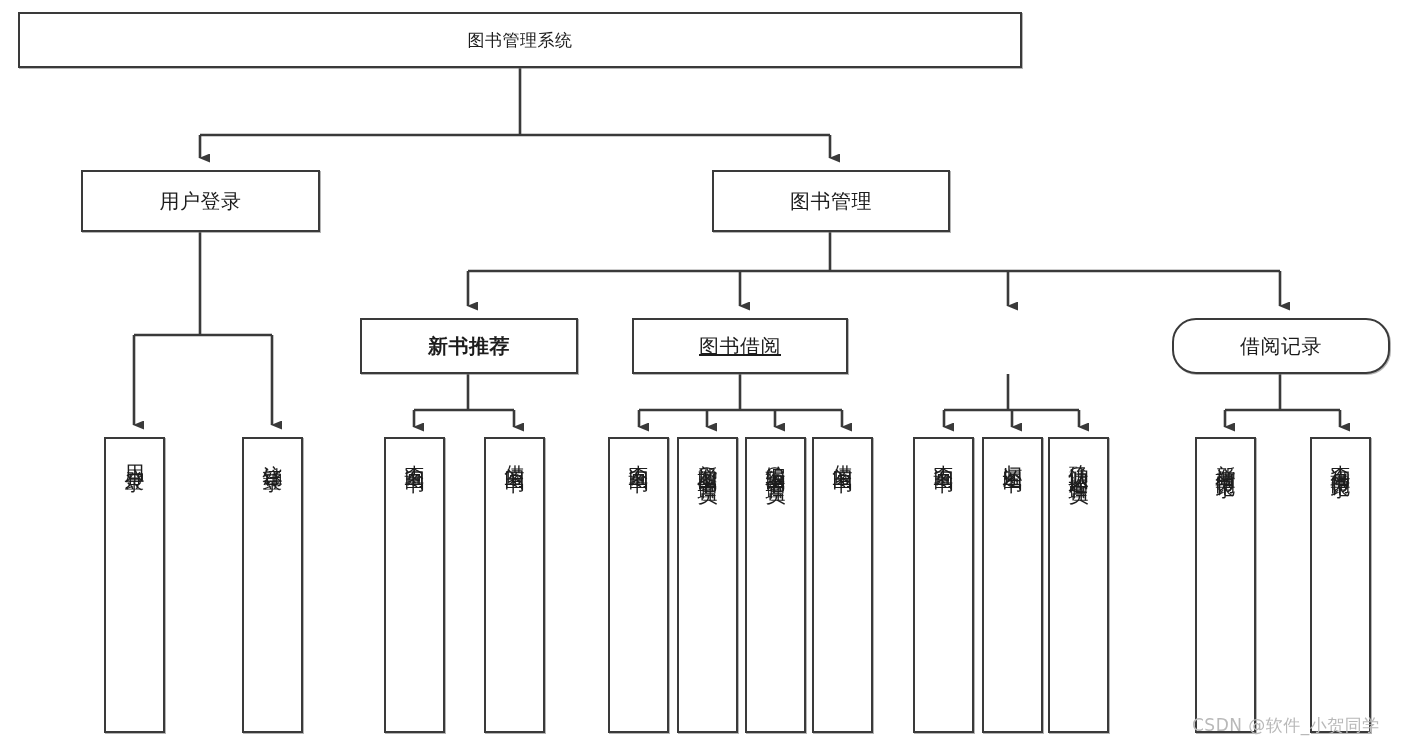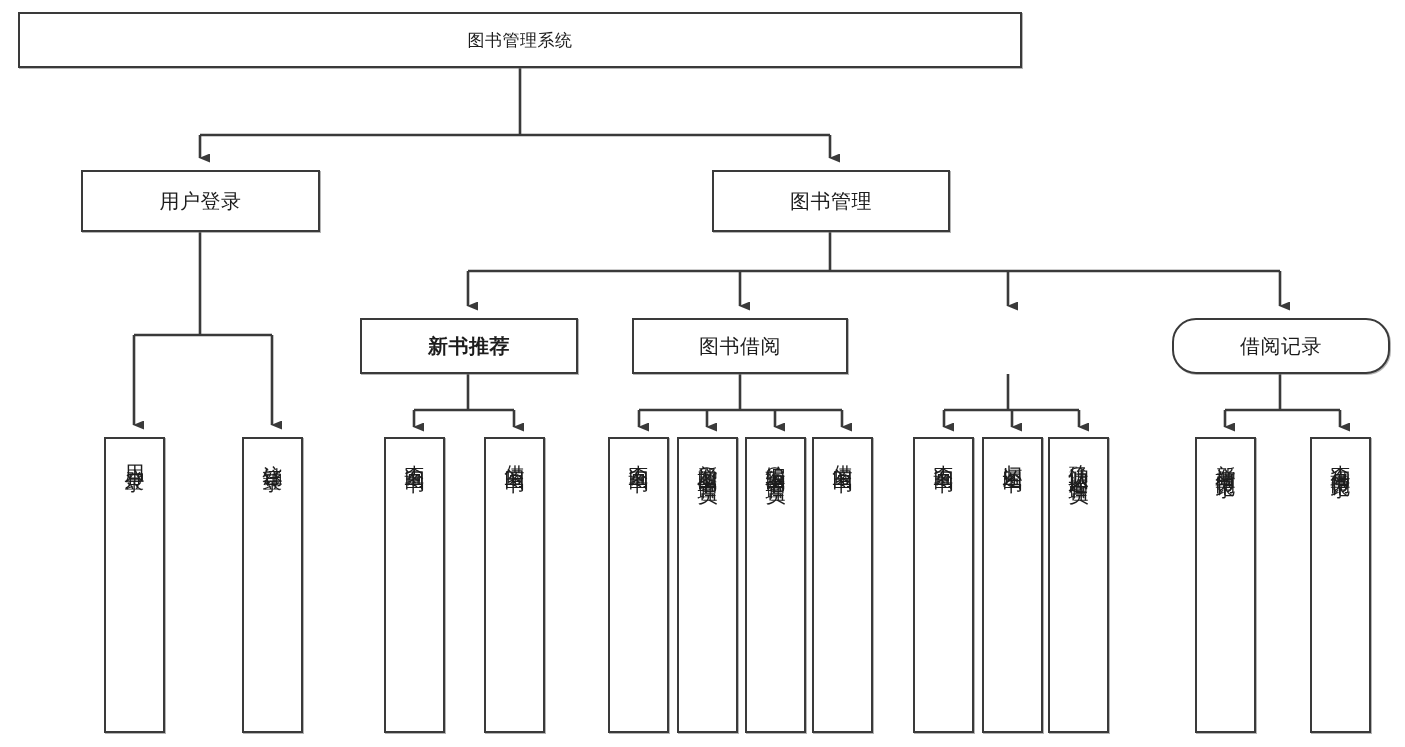--- a/index.html
+++ b/index.html
@@ -153,21 +153,21 @@
   </div>
 
   <div class="node horizontal level-2" style="left:712px; top:170px; width:238px; height:62px;">
     <span class="node-label">图书管理</span>
   </div>
 
   <div class="node horizontal level-3" style="left:360px; top:318px; width:218px; height:56px;font-weight:bold;">
     <span class="node-label">新书推荐</span>
   </div>
 
-  <div class="node horizontal level-3" style="left:632px; top:318px; width:216px; height:56px;">
+  <div class="node horizontal level-3" style="left:632px; top:318px; width:216px; height:56px;text-decoration:underline;">
     <span class="node-label">图书借阅</span>
   </div>
 
 
   <div class="node horizontal level-3" style="left:1172px; top:318px; width:218px; height:56px;border-radius:24px;">
     <span class="node-label">借阅记录</span>
   </div>
 
   <div class="node leaf" style="left:104px; top:437px; width:61px; height:296px;">
     <span class="node-label">用户登录</span>
@@ -214,14 +214,15 @@
   </div>
 
   <div class="node leaf" style="left:1195px; top:437px; width:61px; height:296px;">
     <span class="node-label">新增借阅记录</span>
   </div>
 
   <div class="node leaf" style="left:1310px; top:437px; width:61px; height:296px;">
     <span class="node-label">查询借阅记录</span>
   </div>
 
+  <div class="watermark" style="left:1192px; top:714px;">CSDN @软件_小贺同学</div>
 
 </div>
 
 </body></html>

